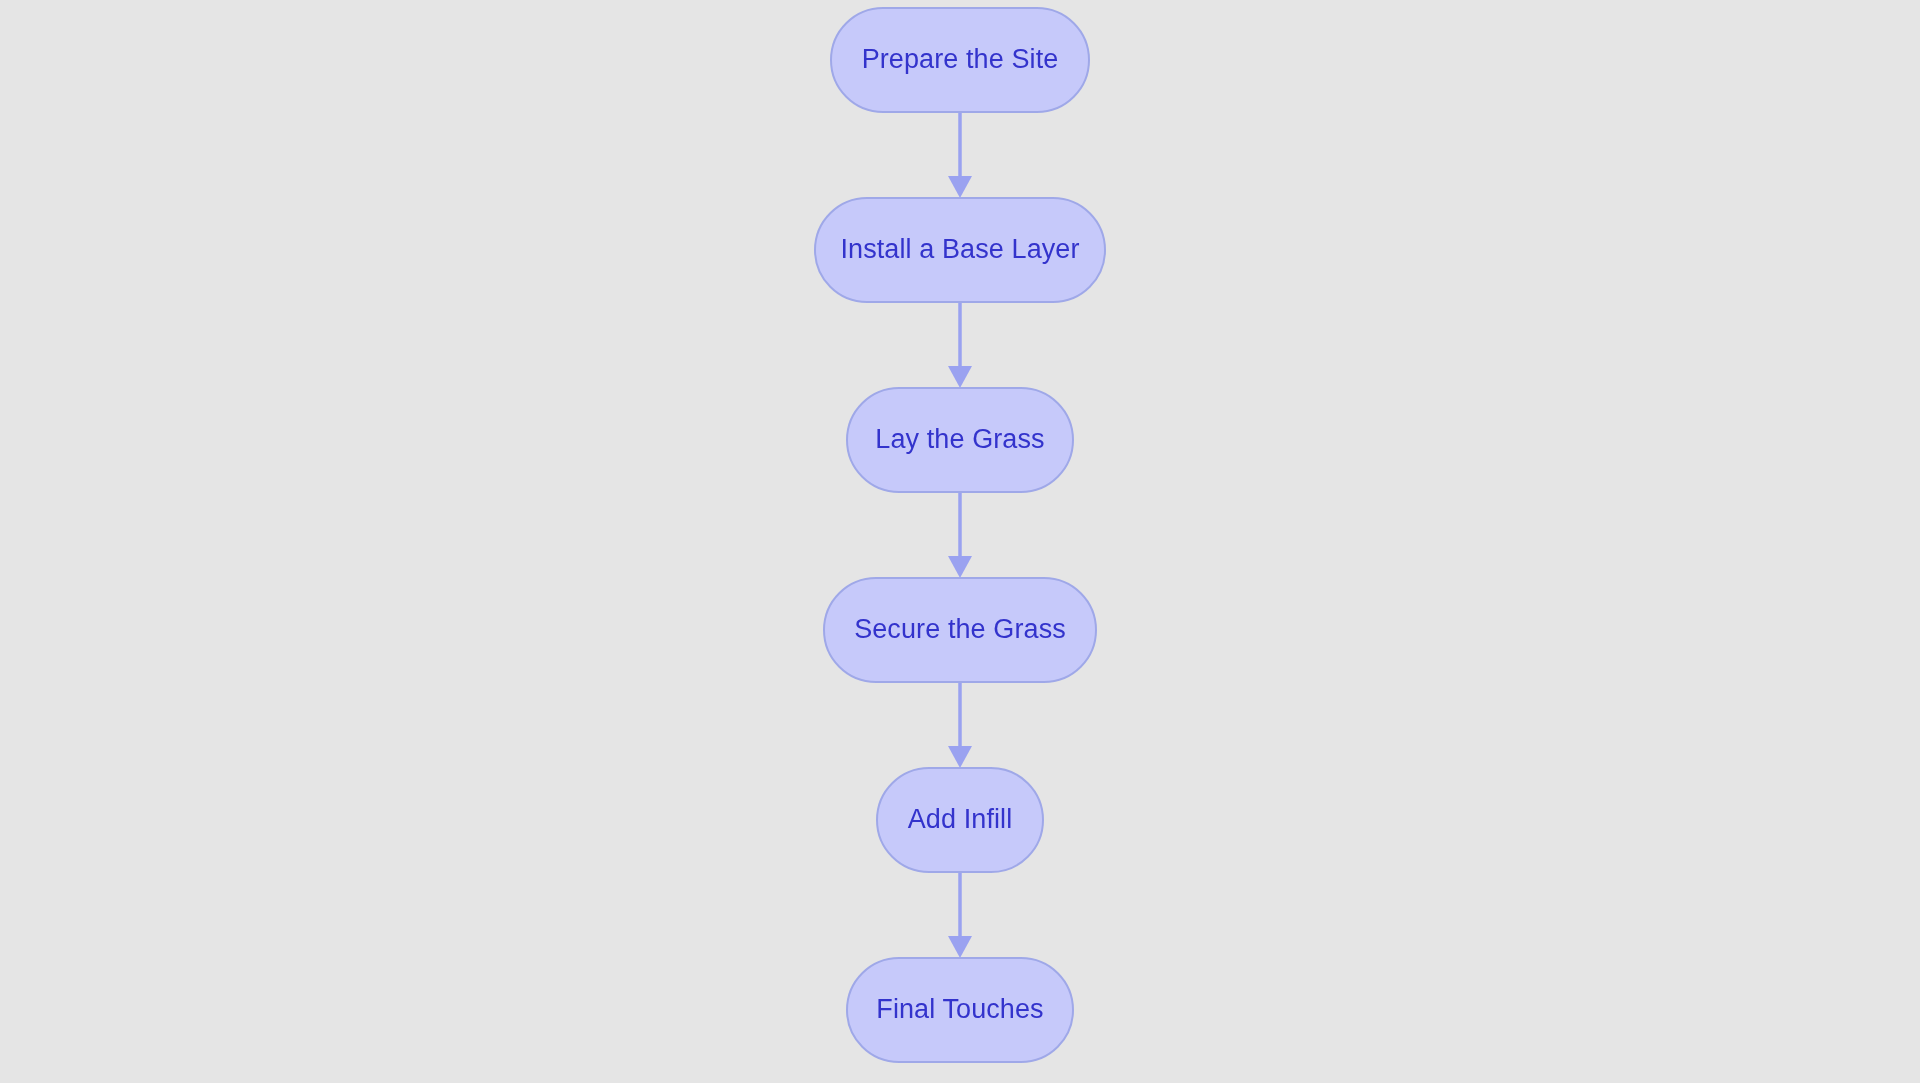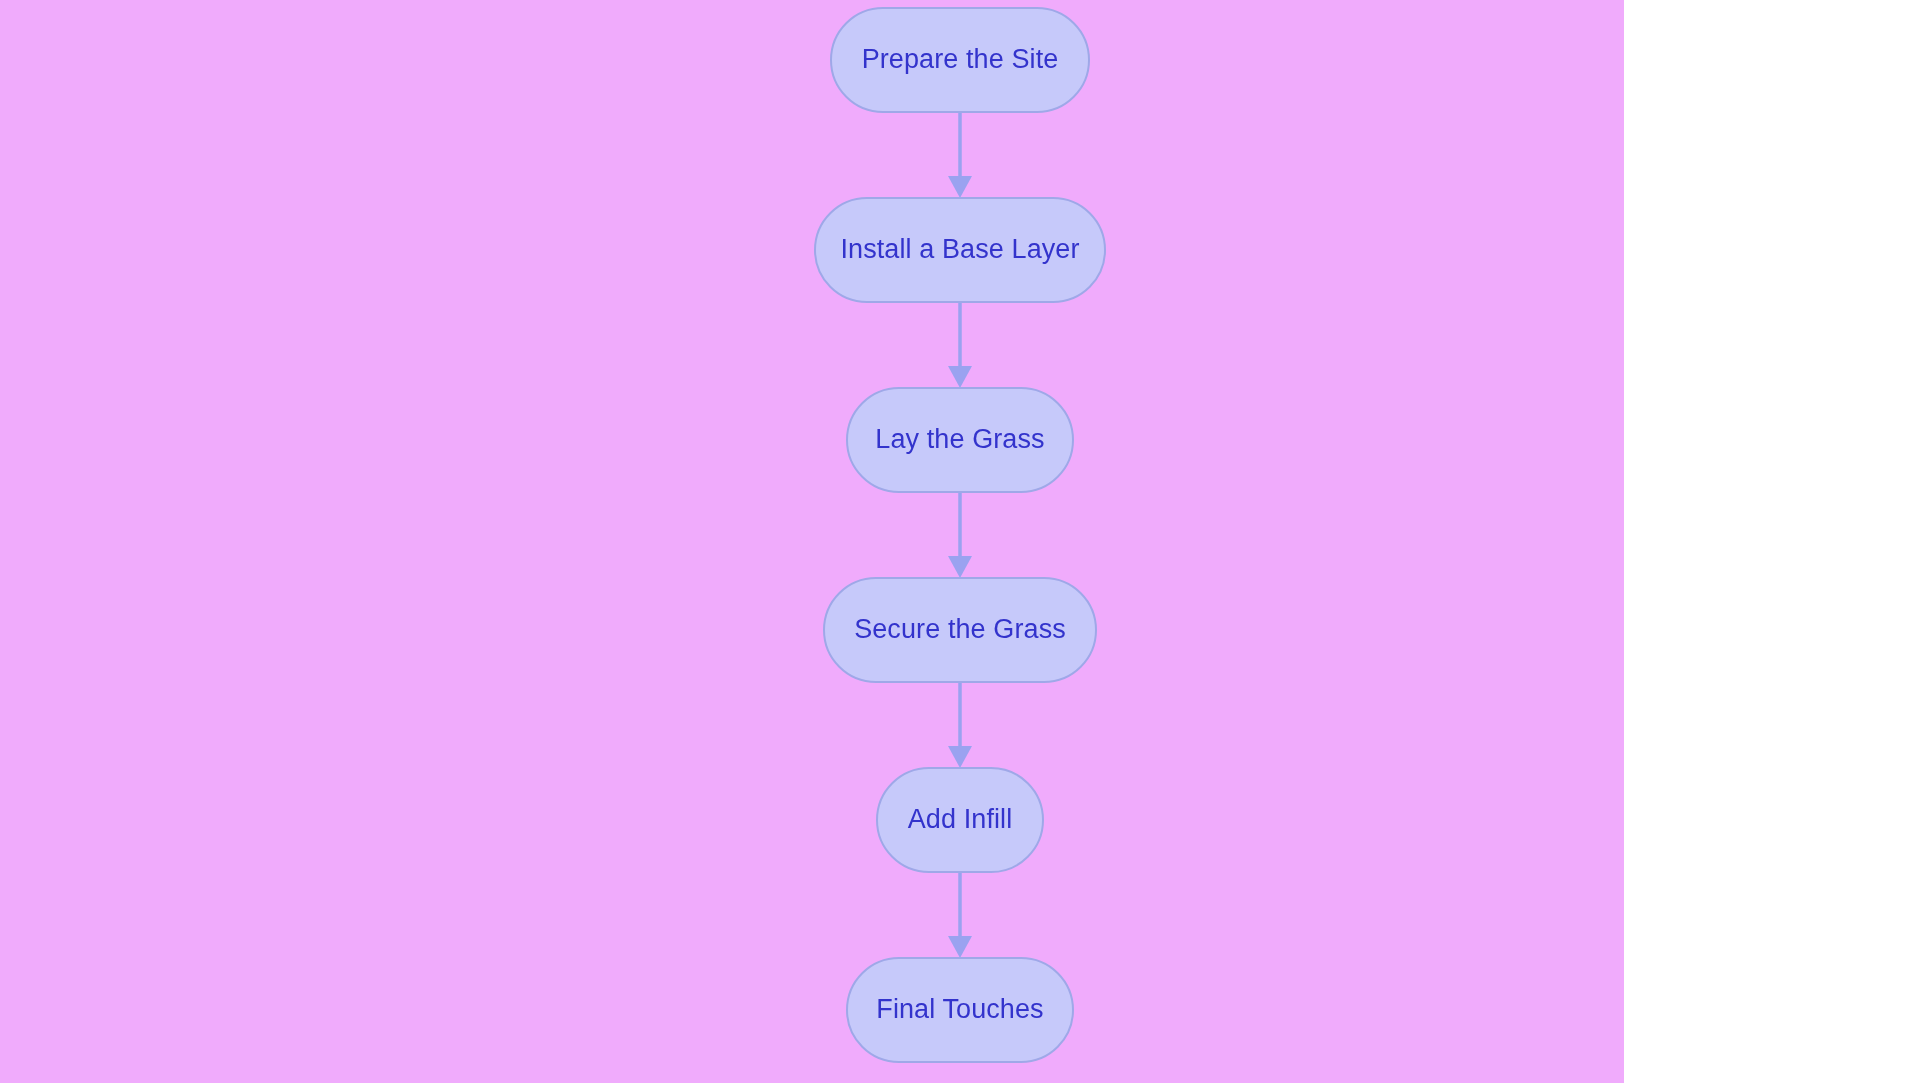--- a/index.html
+++ b/index.html
@@ -9,23 +9,23 @@
     background: #ffffff;
   }
   body {
     width: 1920px;
     height: 1083px;
     overflow: hidden;
     font-family: "Liberation Sans", "DejaVu Sans", sans-serif;
   }
   #flow-root {
     position: relative;
-    width: 1624px;
+    width: 1920px;
     height: 1083px;
-    background: #f0abfc;
+    background: #e5e5e5;
   }
   #flow-svg {
     position: absolute;
     top: 0;
     left: 0;
     width: 1920px;
     height: 1083px;
     display: block;
   }
   .flow-node-shape {

